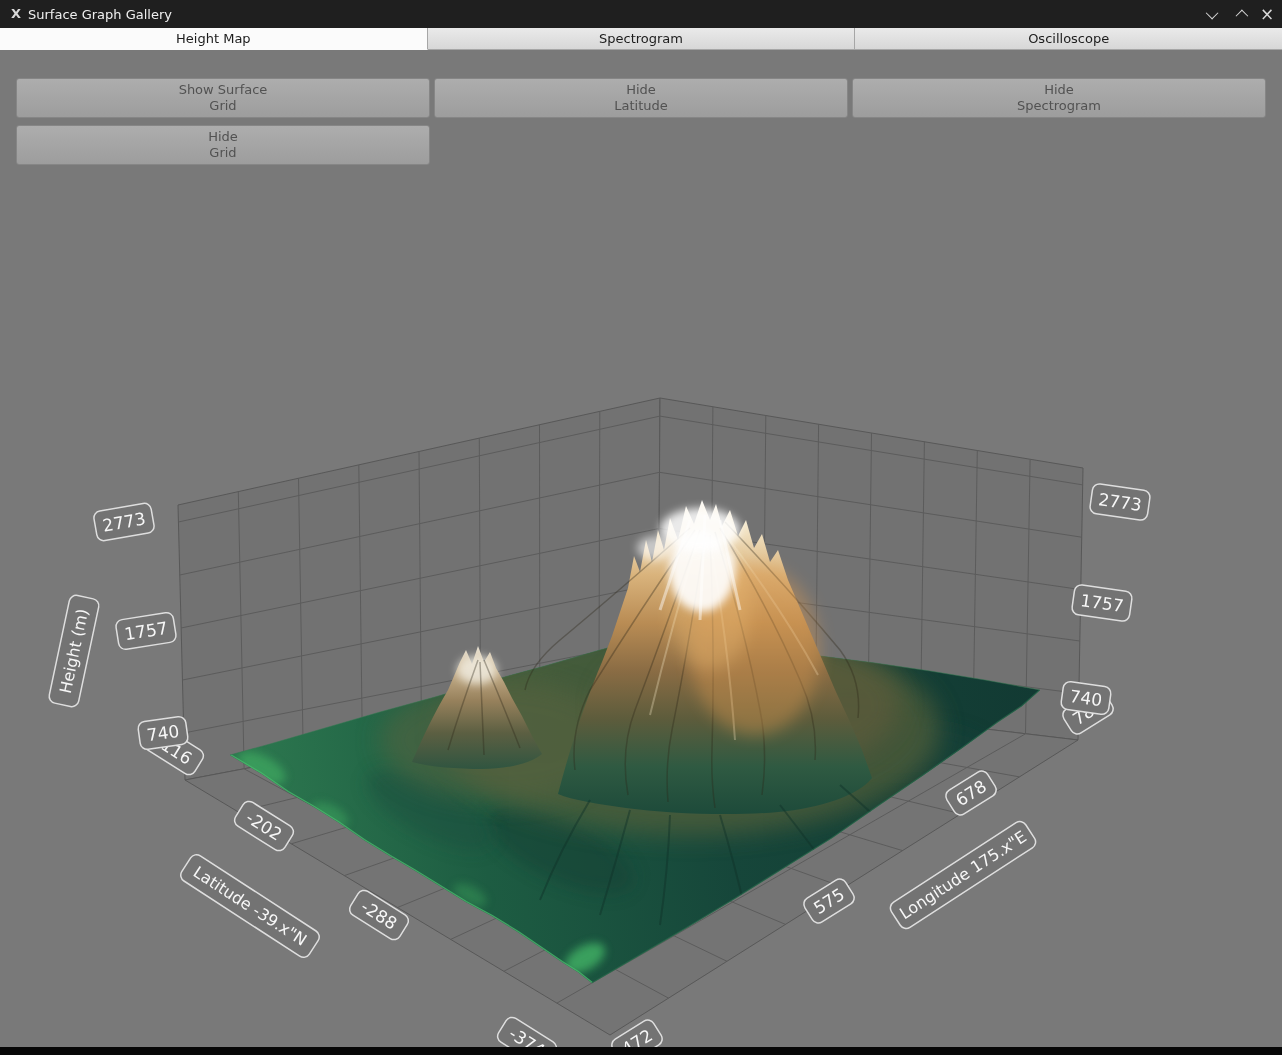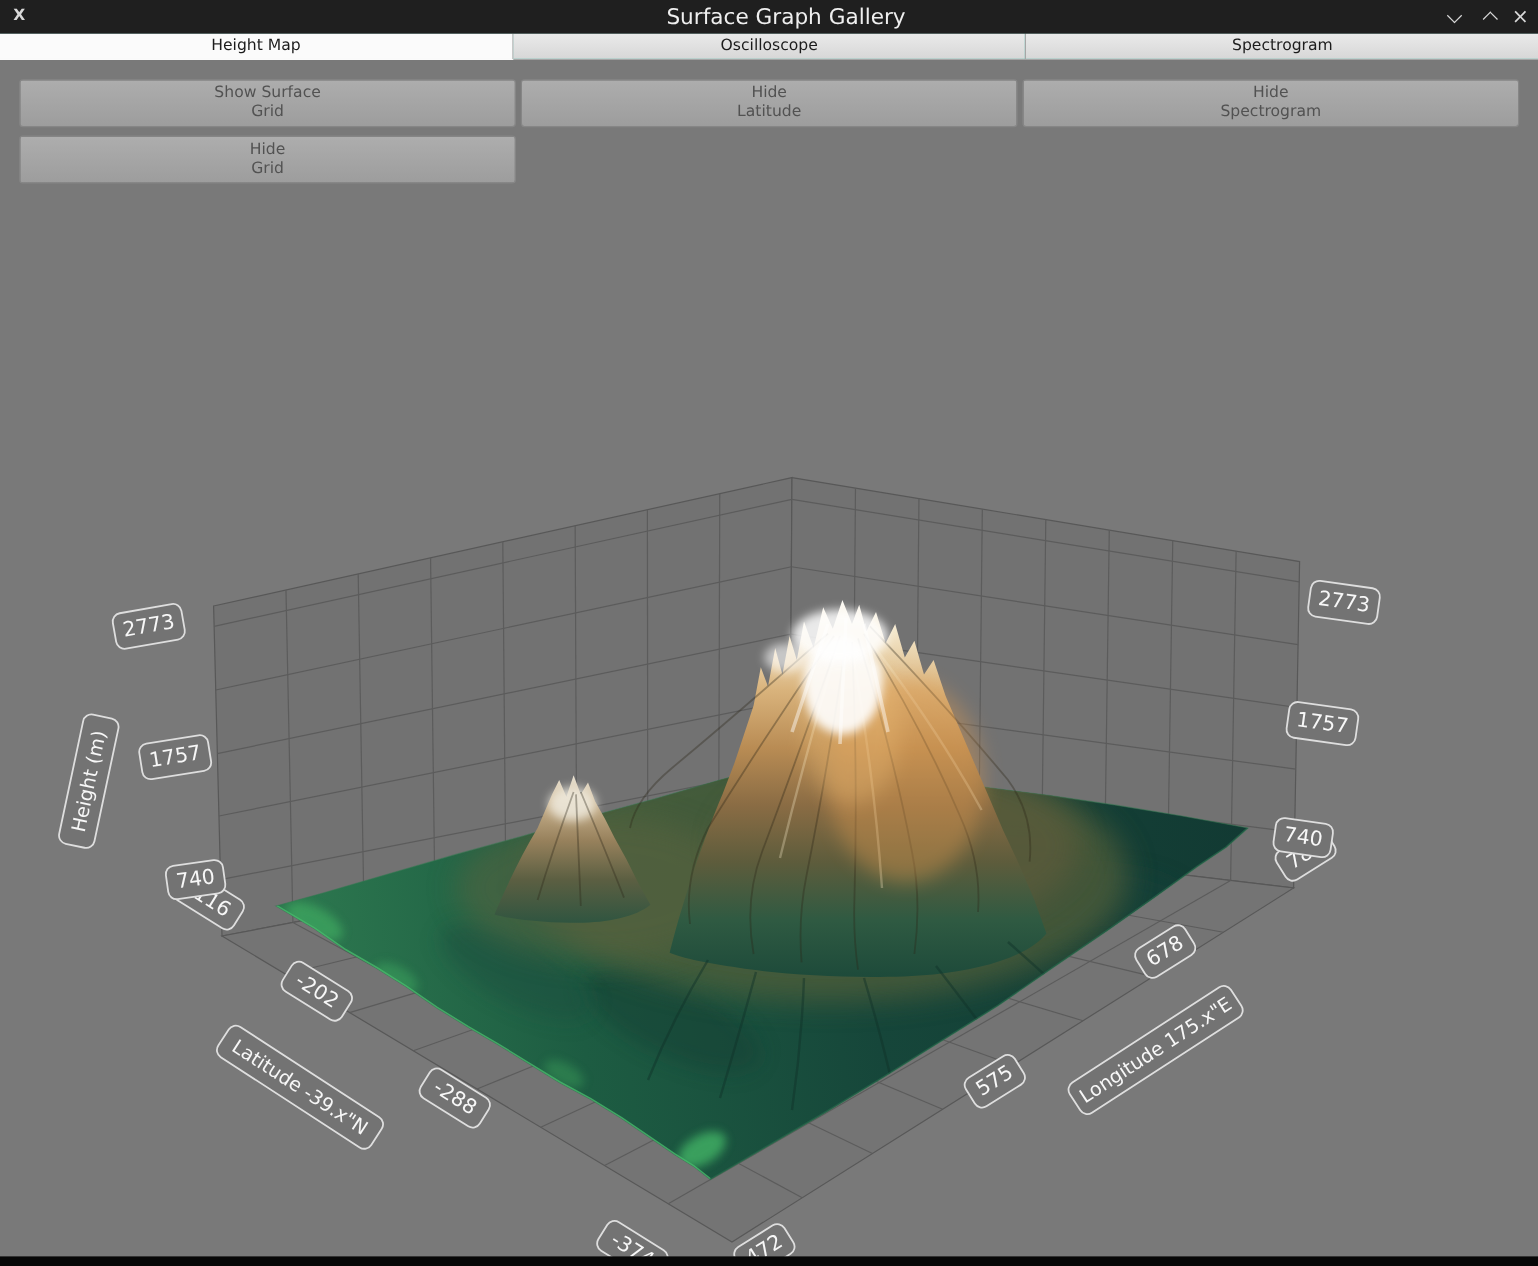--- a/index.html
+++ b/index.html
@@ -3,41 +3,41 @@
 <meta charset="utf-8">
 <style>
   html,body{margin:0;padding:0;background:#000;}
   .window{position:relative;width:1282px;height:1055px;overflow:hidden;
     font-family:"DejaVu Sans",sans-serif;background:#797979;}
 
   
   .titlebar{height:28px;background:#1f1f1f;display:flex;align-items:center;position:relative;}
   .app-icon{position:absolute;left:8px;top:6px;width:16px;height:16px;color:#d8d8d8;
     font-weight:bold;font-size:13px;line-height:16px;text-align:center;}
-  .win-title{flex:1;text-align:center;color:#efefef;font-size:18px;padding-left:28px;}
+  .win-title{flex:1;color:#efefef;font-size:13px;padding-left:28px;}
   .win-controls{position:absolute;right:6px;top:0;height:28px;display:flex;align-items:center;gap:9px;}
   .wc{width:18px;height:18px;display:flex;align-items:center;justify-content:center;color:#d8d8d8;}
   .chev{width:8px;height:8px;border-left:1.6px solid #d8d8d8;border-bottom:1.6px solid #d8d8d8;display:block;}
   .chev.down{transform:rotate(-45deg) translateY(-2px);}
   .chev.up{transform:rotate(135deg) translateY(-2px);}
   .wc.close{font-size:17px;line-height:1;}
 
   
-  .tabbar{height:22px;display:flex;background:#5eead4;}
+  .tabbar{height:22px;display:flex;background:#a21caf;}
   .tab{flex:1;display:flex;align-items:center;justify-content:center;font-size:13px;color:#1c1c1c;
     background:linear-gradient(#eaeaea,#d7d7d7);border-right:1px solid #a6a6a6;
     border-bottom:1px solid #a6a6a6;box-sizing:border-box;}
   .tab:last-child{border-right:none;}
   .tab.active{background:#fbfbfb;border-bottom:1px solid #fbfbfb;}
 
   
   .main{position:absolute;top:50px;left:0;right:0;bottom:8px;background:#797979;}
   .chart{position:absolute;left:0;top:0;width:100%;height:100%;}
   .btn-grid{position:relative;z-index:2;display:grid;grid-template-columns:1fr 1fr 1fr;
-    gap:7px 4px;margin:16px 16px 0 16px;}
+    gap:7px 4px;margin:28px 16px 0 16px;}
   button.ctl{height:40px;background:linear-gradient(#adadad,#9d9d9d);border:1px solid #868686;
     border-radius:3px;font-family:inherit;font-size:13px;color:#525252;display:flex;
     flex-direction:column;align-items:center;justify-content:center;line-height:16px;padding:0;}
 
   .bottom-strip{position:absolute;left:0;right:0;bottom:0;height:8px;background:#070707;}
 
   
   .wall{fill:#727272;stroke:#585858;stroke-width:1;}
   .floor{fill:#747474;stroke:#585858;stroke-width:1;}
   .grid{stroke:#5c5c5c;stroke-width:1;fill:none;}
@@ -62,22 +62,22 @@
         </span>
       <span class="wc">
           <i class="chev up"></i>
         </span>
       <span class="wc close">×</span>
     </div>
   </div>
 
   <div class="tabbar">
     <div class="tab active">Height Map</div>
+    <div class="tab">Spectrogram</div>
     <div class="tab">Oscilloscope</div>
-    <div class="tab">Spectrogram</div>
   </div>
 
   <div class="main">
 
     <svg class="chart" viewBox="0 0 1282 997" preserveAspectRatio="none">
       <defs>
         <linearGradient id="flatGrad" gradientUnits="userSpaceOnUse" x1="230" y1="750" x2="1040" y2="640">
           <stop offset="0" stop-color="#2e7a50"></stop>
           <stop offset="0.3" stop-color="#1d5c42"></stop>
           <stop offset="0.6" stop-color="#16463a"></stop>

